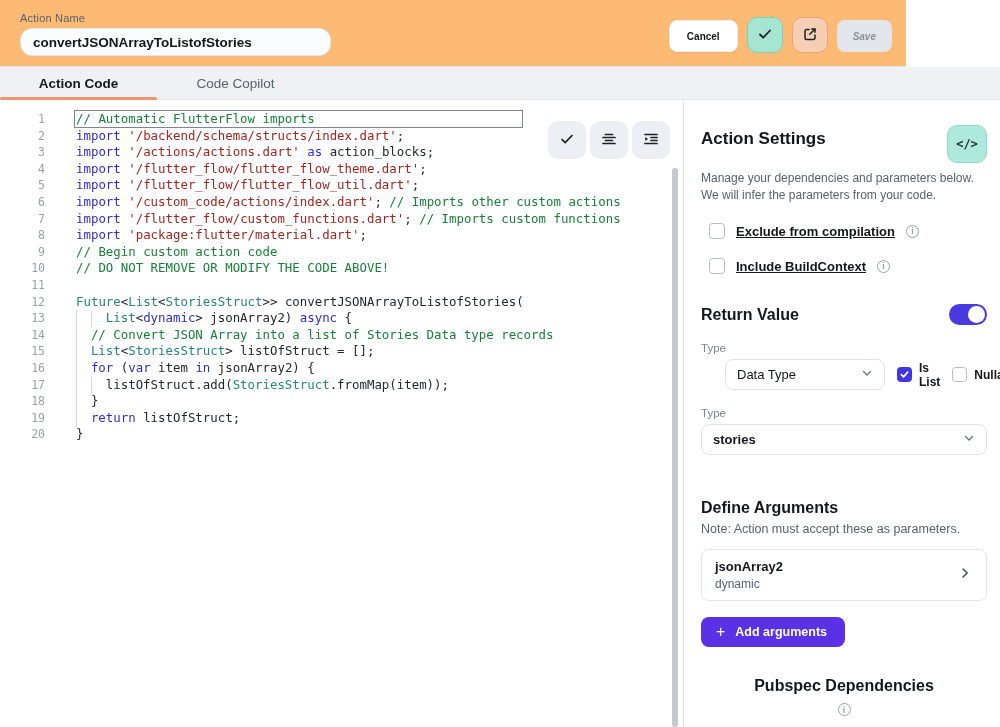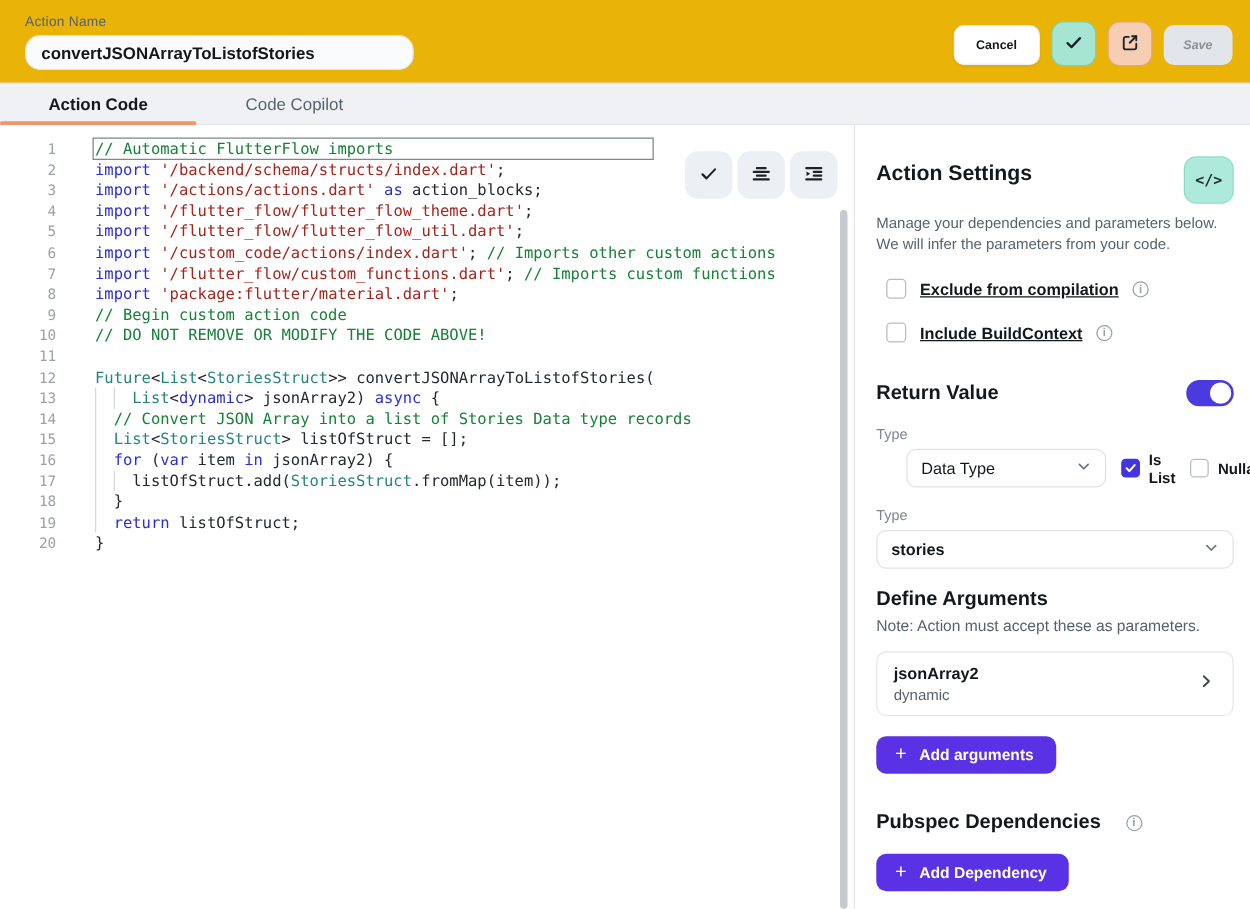--- a/index.html
+++ b/index.html
@@ -1,21 +1,21 @@
 <!DOCTYPE html>
 <html><head>
 <meta charset="utf-8">
 <style>
   * { margin:0; padding:0; box-sizing:border-box; }
   html,body { width:1000px; height:727px; overflow:hidden; background:#fff;
     font-family:"Liberation Sans", sans-serif; color:#14181B; }
 
   
-  .header { position:absolute; left:0; top:0; width:1000px; height:67px;
-    background:#eab308; border-bottom:1px solid #E2E4E9;
+  .header { position:absolute; left:0; top:0; width:906px; height:67px;
+    background:#fdba74; border-bottom:1px solid #E2E4E9;
     display:flex; align-items:flex-start; justify-content:space-between; }
   .name-block { margin:12px 0 0 20px; }
   .field-label { font-size:11px; color:#57636C; letter-spacing:.2px; }
   .name-input { margin-top:4px; width:311px; height:28px; background:#FAFBFC;
     border:1px solid #E0E3E8; border-radius:12px; font-family:"Liberation Sans",sans-serif;
     font-size:13.5px; font-weight:700; color:#14181B; padding:0 12px; outline:none; }
   .header-actions { display:flex; align-items:center; gap:9px; margin:19px 14px 0 0; }
   .btn { border:none; border-radius:8px; font-family:"Liberation Sans",sans-serif;
     font-size:10px; font-weight:700; cursor:pointer; }
   .btn-cancel { background:#fff; color:#14181B; height:32px; padding:0 17px;
@@ -94,32 +94,32 @@
     padding:0 11px; font-size:13px; cursor:pointer; }
   .type-row { display:flex; align-items:center; gap:12px;padding-left:24px; }
   .type-row .select { width:160px; flex:none; }
   .inline-cb { display:flex; align-items:center; gap:7px; margin-top:5px; cursor:pointer; }
   .inline-cb .cb { width:15px; height:15px; }
   .inline-cb span.lbl { font-size:12px; font-weight:600; }
   .select.full { width:100%; }
   .select .val { font-weight:600; }
 
   .note { margin-top:5px; font-size:12.5px; color:#57636C; }
-  .args-title { margin-top:16px; }
+  .args-title { margin-top:44px; }
   .arg-card { margin-top:13px; border:1px solid #E4E6EA; border-radius:8px;
     padding:9px 14px 9px 13px; display:flex; align-items:center;
     justify-content:space-between; cursor:pointer; background:#fff; }
   .arg-name { font-size:13px; font-weight:700; }
   .arg-type { font-size:12px; color:#57636C; margin-top:3px; }
   .purple-btn { margin-top:16px; display:inline-flex; align-items:center; gap:10px;
     background:#5A31E5; color:#fff; border:none; border-radius:8px;
     padding:8px 18px 8px 15px; font-family:"Liberation Sans",sans-serif;
     font-size:12.5px; font-weight:700; cursor:pointer; }
   .plus { font-size:16px; font-weight:400; line-height:12px; }
-  .dep-title-row { margin-top:30px; display:flex; align-items:center; gap:20px; }
+  .dep-title-row { margin-top:30px; display:flex; align-items:center; gap:8px;flex-direction:column; }
 </style>
 </head>
 <body>
 
 <div class="header">
   <div class="name-block">
     <div class="field-label">Action Name</div>
     <input class="name-input" type="text" value="convertJSONArrayToListofStories" style="">
   </div>
   <div class="header-actions">

